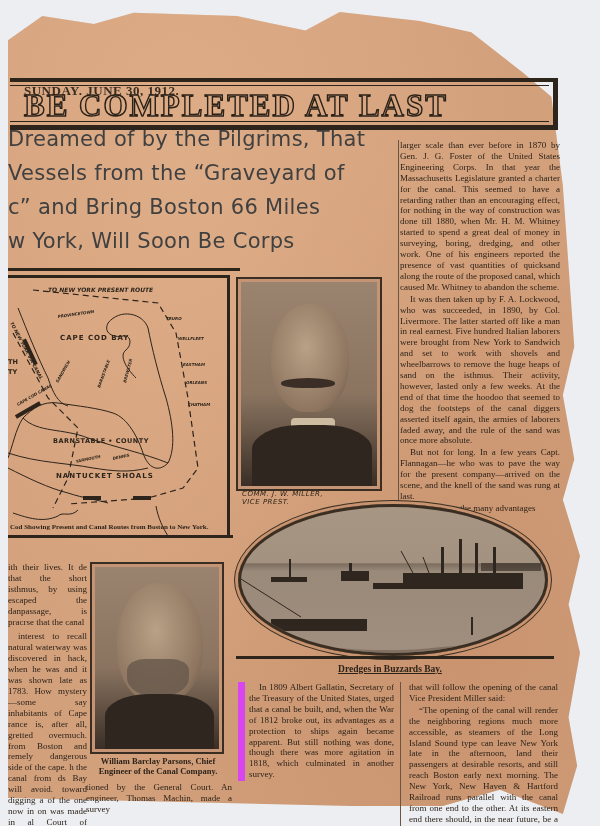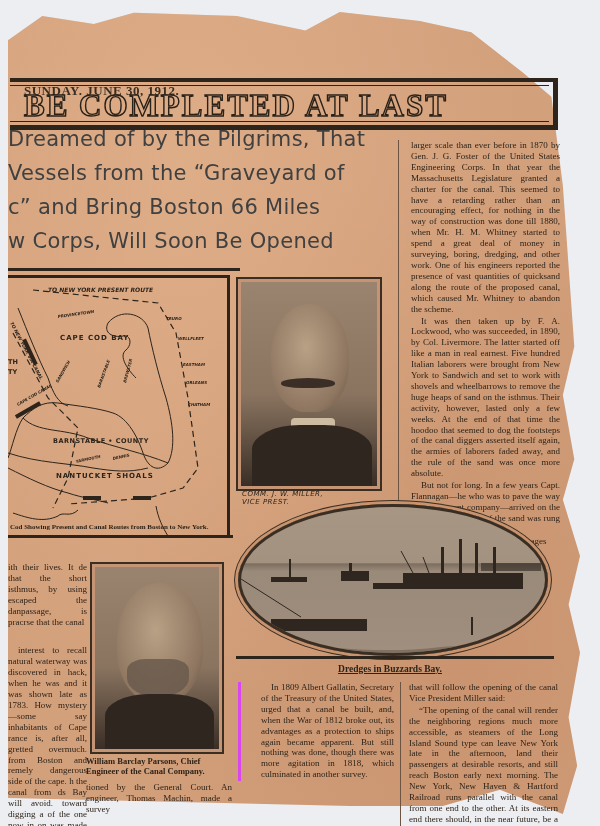--- a/index.html
+++ b/index.html
@@ -25,23 +25,23 @@
   .banner-title {
     position: absolute; left: 14px; top: 6px; font-size: 31px; font-weight: bold; letter-spacing: 2px;
     color: transparent; -webkit-text-stroke: 1.4px #2a2118; font-family: "Liberation Serif", serif;
   }
 
   .subhead { position: absolute; left: 8px; top: 122px; width: 370px; font-family: "DejaVu Sans", sans-serif; font-size: 21px; line-height: 34px; color: #404040; white-space: nowrap; overflow: hidden; letter-spacing: 0.3px; }
   .subhead div { height: 34px; }
 
   .col { position: absolute; font-family: "Liberation Serif", serif; font-size: 9px; line-height: 10.9px; color: #2d2319; text-align: justify; }
   .col p { text-indent: 10px; margin-bottom: 1px; }
-  .col-right-top { left: 398px; top: 140px; width: 162px; border-left: 1px solid #6b5542; padding-left: 12px; }
+  .col-right-top { left: 398px; top: 140px; width: 162px; border-left: 1px solid #6b5542; padding-left: 1px; }
   .col-left-bottom { left: 8px; top: 562px; width: 79px; overflow: hidden; }
-  .col-mid-bottom { left: 238px; top: 682px; width: 156px; border-left: 3px solid #d946ef; padding-left: 20px; }
+  .col-mid-bottom { left: 238px; top: 682px; width: 156px; border-left: 7px solid #d946ef; padding-left: 4px; }
   .col-right-bottom { left: 400px; top: 682px; width: 158px; border-left: 1px solid #6b5542; padding-left: 8px; }
 
   .rule { position: absolute; background: #2d241b; }
 
   .map { position: absolute; left: 8px; top: 275px; width: 222px; height: 260px; border-top: 3px solid #2d241b; border-right: 3px solid #2d241b; overflow: hidden; }
   .map svg { position: absolute; left: 0; top: 0; }
   .map-caption { position: absolute; left: 2px; bottom: 4px; font-size: 7px; font-weight: bold; font-family: "Liberation Serif", serif; color: #2d2319; margin-top: 20px; }
 
   .portrait { position: absolute; border: 2px solid #3a2e22; padding: 3px; background: #c49474; }
   .portrait .photo { width: 100%; height: 100%; background: linear-gradient(180deg, #9a8470 0%, #8a7460 55%, #3a2e26 100%); position: relative; overflow: hidden; }
@@ -50,40 +50,40 @@
   .face { position: absolute; border-radius: 48% 48% 44% 44%; background: radial-gradient(ellipse at 45% 40%, #b9a186, #8d7560 70%, #5e4d40); }
   .body-suit { position: absolute; bottom: 0; left: 8%; right: 4%; height: 30%; background: #2f2620; border-radius: 40% 40% 0 0; }
   .collar { position: absolute; background: #cdbba2; }
 
   .name-tag { position: absolute; left: 242px; top: 490px; font-size: 7px; font-style: italic; font-family: "DejaVu Sans", sans-serif; color: #2d2319; line-height: 8px; letter-spacing: 0.5px; }
 
   .oval-frame { position: absolute; left: 226px; top: 500px; width: 330px; height: 162px; }
   .oval { position: absolute; left: 12px; top: 4px; width: 310px; height: 152px; border-radius: 50%; border: 3px solid #3a2e22; overflow: hidden; background: linear-gradient(180deg, #a89684 0%, #a49280 38%, #7e6e60 39%, #9a8a7a 44%, #a08e7e 100%); box-shadow: 0 0 0 3px #c8936f, 0 0 0 4px #3a2e22; }
   .oval-caption { position: absolute; left: 240px; top: 664px; width: 300px; text-align: center; font-size: 9.5px; font-weight: bold; font-family: "Liberation Serif", serif; color: #2d2319; text-decoration: underline; }
 
-  .parsons-caption { position: absolute; left: 86px; top: 756px; width: 144px; text-align: left; font-size: 8.5px; font-weight: bold; line-height: 10px; font-family: "Liberation Serif", serif; color: #2d2319; }
+  .parsons-caption { position: absolute; left: 86px; top: 756px; width: 144px; text-align: center; font-size: 8.5px; font-weight: bold; line-height: 10px; font-family: "Liberation Serif", serif; color: #2d2319; }
   .parsons-tail { position: absolute; left: 86px; top: 782px; width: 146px; font-size: 9px; line-height: 10.9px; font-family: "Liberation Serif", serif; color: #2d2319; text-align: justify; }
 </style>
 </head>
 <body>
 
 <div class="paper"></div>
 
 <div class="dateline">SUNDAY. JUNE 30, 1912.</div>
 
 <div class="banner">
   <div class="inner"></div>
   <div class="banner-title">BE COMPLETED AT LAST</div>
 </div>
 
 <div class="subhead">
   <div>Dreamed of by the Pilgrims, That</div>
   <div>Vessels from the “Graveyard of</div>
   <div>c” and Bring Boston 66 Miles</div>
-  <div>w Corps, Will Soon Be Opened</div>
+  <div>w York, Will Soon Be Corps</div>
 </div>
 
 <div class="rule" style="left:8px; top:268px; width:232px; height:3px;"></div>
 
 <div class="col col-right-top">
   <p style="text-indent:0">larger scale than ever before in 1870 by Gen. J. G. Foster of the United States Engineering Corps. In that year the Massachusetts Legislature granted a charter for the canal. This seemed to have a retarding rather than an encouraging effect, for nothing in the way of construction was done till 1880, when Mr. H. M. Whitney started to spend a great deal of money in surveying, boring, dredging, and other work. One of his engineers reported the presence of vast quantities of quicksand along the route of the proposed canal, which caused Mr. Whitney to abandon the scheme.</p>
   <p>It was then taken up by F. A. Lockwood, who was succeeded, in 1890, by Col. Livermore. The latter started off like a man in real earnest. Five hundred Italian laborers were brought from New York to Sandwich and set to work with shovels and wheelbarrows to remove the huge heaps of sand on the isthmus. Their activity, however, lasted only a few weeks. At the end of that time the hoodoo that seemed to dog the footsteps of the canal diggers asserted itself again, the armies of laborers faded away, and the rule of the sand was once more absolute.</p>
   <p>But not for long. In a few years Capt. Flannagan—he who was to pave the way for the present company—arrived on the scene, and the knell of the sand was rung at last.</p>
   <p>In explaining the many advantages</p>
 </div>
@@ -181,21 +181,21 @@
     <div class="face" style="left:22px; top:16px; width:86px; height:120px;"></div>
     <div style="position:absolute; left:32px; top:92px; width:62px; height:38px; background:#6a5a4c; border-radius:30% 30% 50% 50%; opacity:0.85;"></div>
     <div class="collar" style="left:40px; top:140px; width:50px; height:16px; border-radius:4px;"></div>
     <div class="body-suit"></div>
   </div>
 </div>
 <div class="parsons-caption">William Barclay Parsons, Chief Engineer of the Canal Company.</div>
 <div class="parsons-tail">tioned by the General Court. An engineer, Thomas Machin, made a survey</div>
 
 <div class="col col-left-bottom">
-  <p style="text-indent:0; margin-bottom:18px;">ith their lives. It de that the short isthmus, by using escaped the danpassage, is pracrse that the canal</p>
+  <p style="text-indent:0; margin-bottom:4px;">ith their lives. It de that the short isthmus, by using escaped the danpassage, is pracrse that the canal</p>
   <p>interest to recall natural waterway was discovered in hack, when he was and it was shown late as 1783. How mystery—some say inhabitants of Cape rance is, after all, gretted overmuch. from Boston and remely dangerous side of the cape. h the canal from ds Bay will avoid. toward digging a of the one now in on was made in al Court of Massachusetts</p>
 </div>
 
 <div class="col col-mid-bottom">
   <p>In 1809 Albert Gallatin, Secretary of the Treasury of the United States, urged that a canal be built, and, when the War of 1812 broke out, its advantages as a protection to ships again became apparent. But still nothing was done, though there was more agitation in 1818, which culminated in another survey.</p>
 </div>
 
 <div class="col col-right-bottom">
   <p style="text-indent:0">that will follow the opening of the canal Vice President Miller said:</p>
   <p>“The opening of the canal will render the neighboring regions much more accessible, as steamers of the Long Island Sound type can leave New York late in the afternoon, land their passengers at desirable resorts, and still reach Boston early next morning. The New York, New Haven &amp; Hartford Railroad runs parallel with the canal from one end to the other. At its eastern end there should, in the near future, be a large manufacturing</p>

